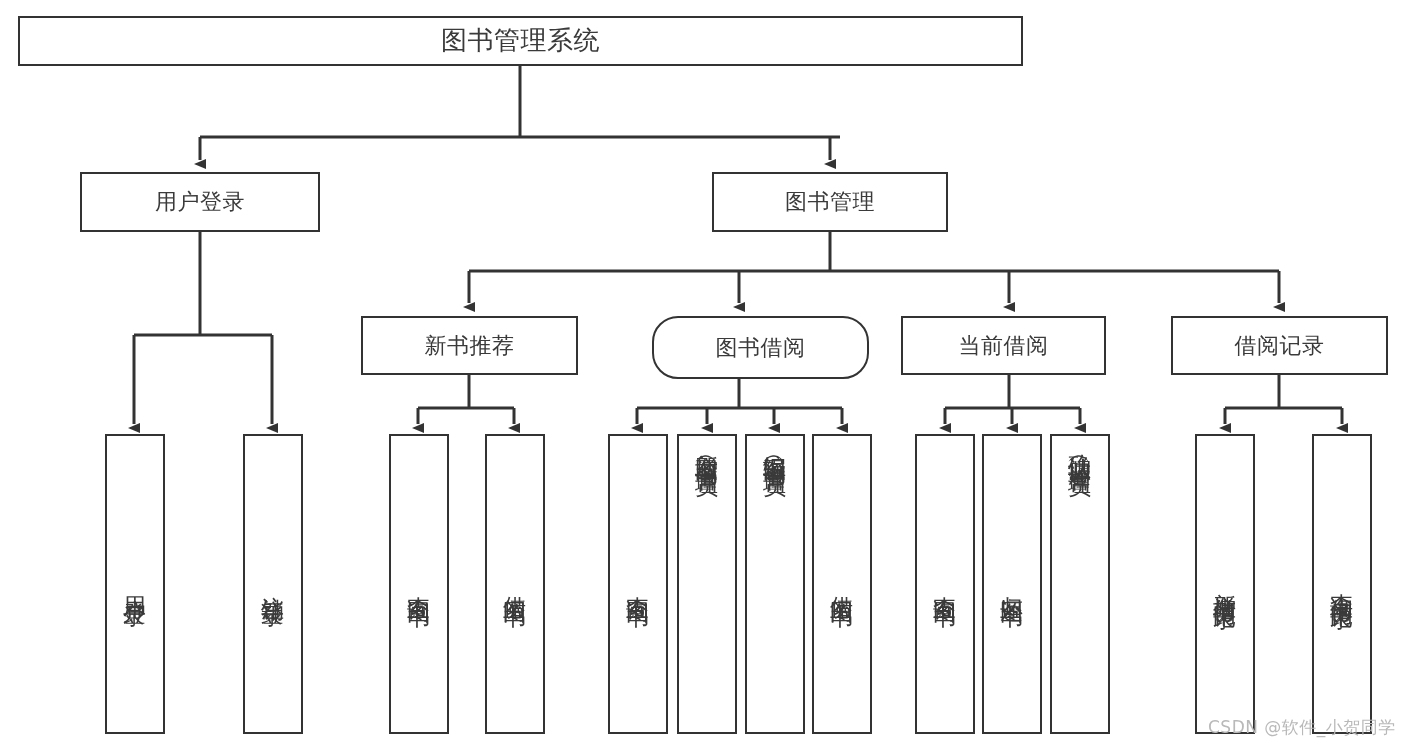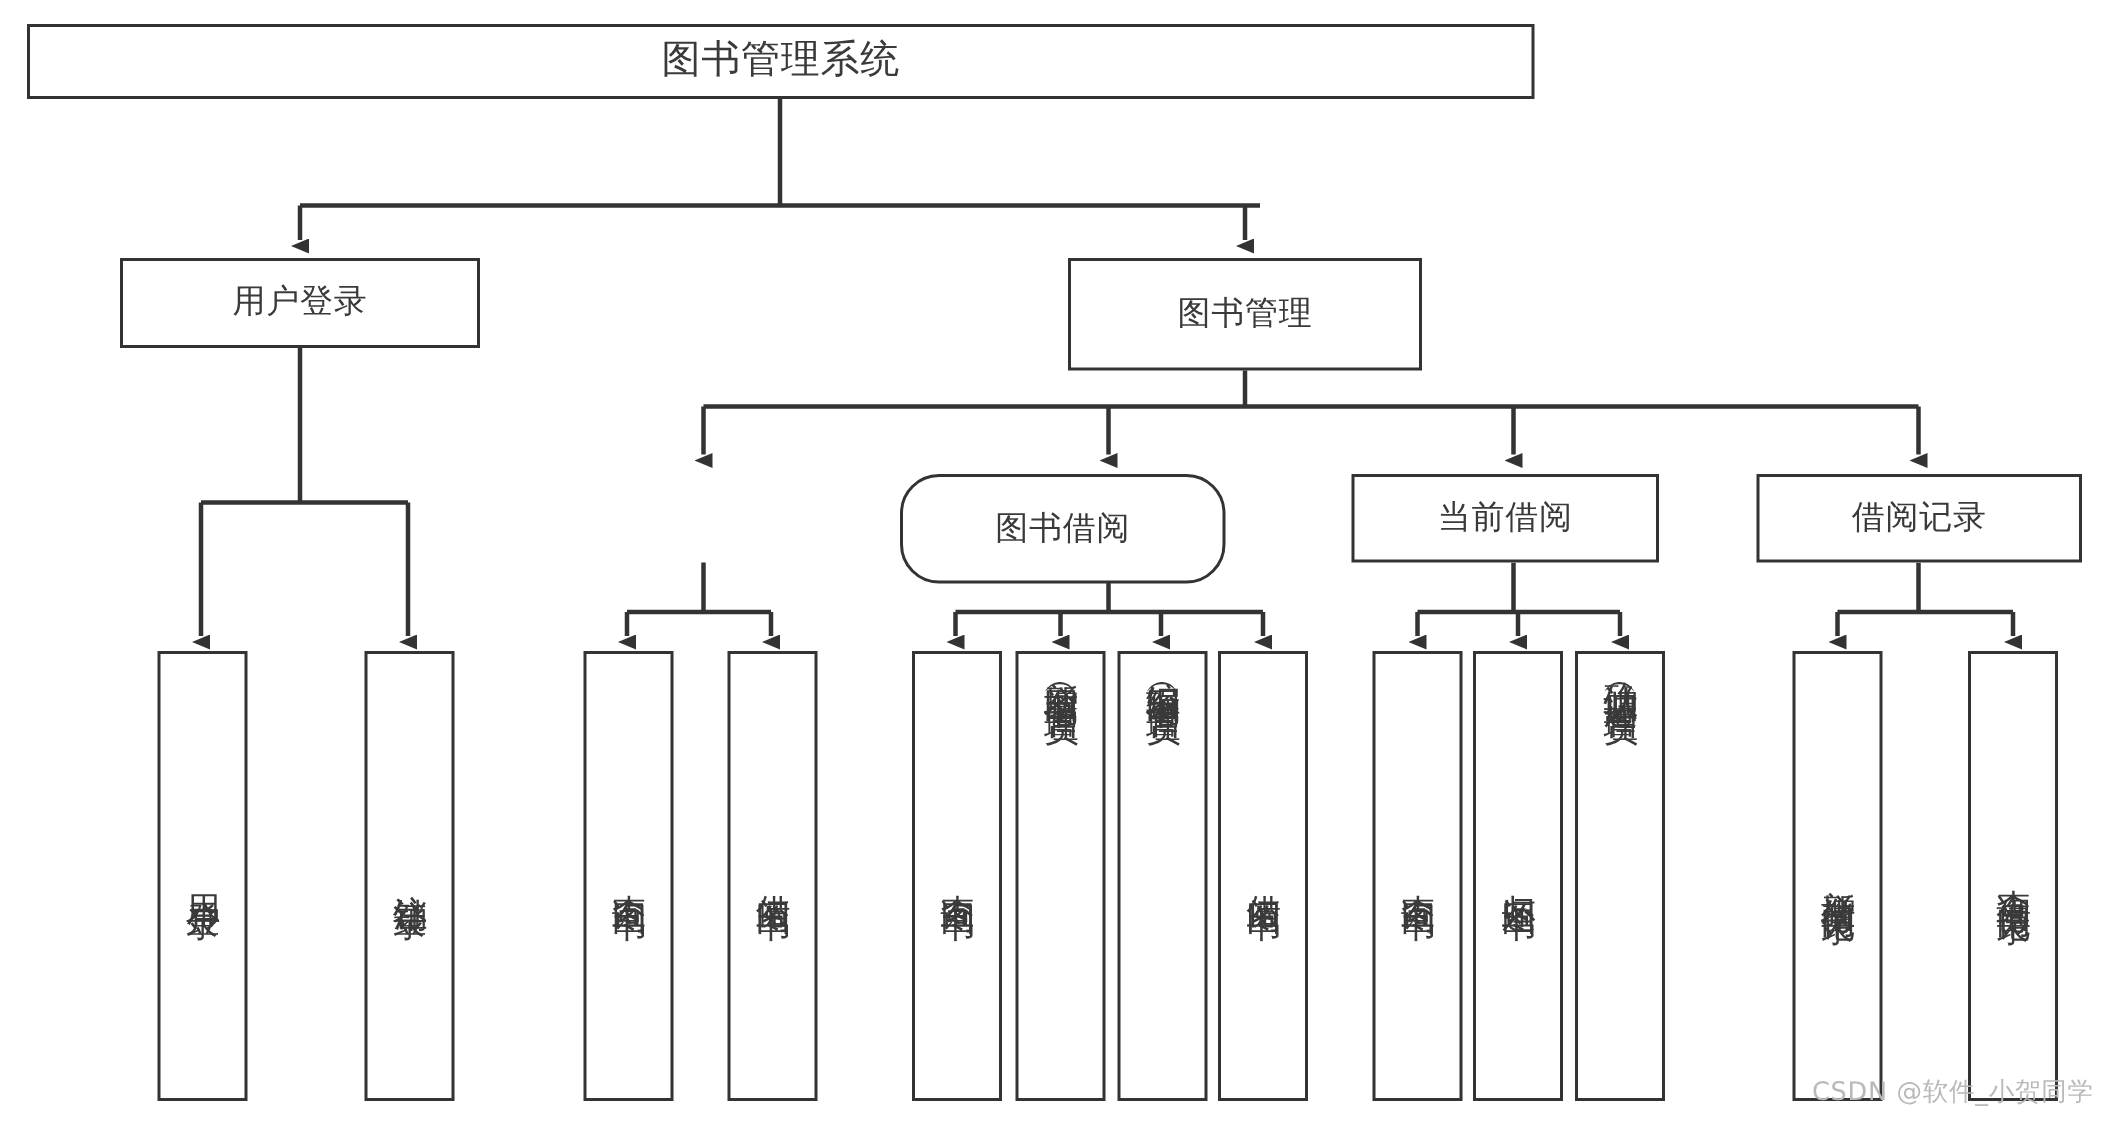--- a/index.html
+++ b/index.html
@@ -129,25 +129,28 @@
     </g>
   </svg>
 
   <div class="node root" style="left:18px; top:16px; width:1005px; height:50px;">
     <span class="label">图书管理系统</span>
   </div>
 
   <div class="node" style="left:80px; top:172px; width:240px; height:60px;">
     <span class="label">用户登录</span>
   </div>
-  <div class="node" style="left:712px; top:172px; width:236px; height:75px;">
+  <div class="node" style="left:712px; top:172px; width:236px; height:60px;">
     <span class="label">图书管理</span>
   </div>
 
-  <div class="node" style="left:600px; top:316px; width:217px; height:73px;border-radius:26px;">
+  <div class="node" style="left:361px; top:316px; width:217px; height:59px;">
+    <span class="label">新书推荐</span>
+  </div>
+  <div class="node" style="left:652px; top:316px; width:217px; height:63px;border-radius:26px;">
     <span class="label">图书借阅</span>
   </div>
   <div class="node" style="left:901px; top:316px; width:205px; height:59px;">
     <span class="label">当前借阅</span>
   </div>
   <div class="node" style="left:1171px; top:316px; width:217px; height:59px;">
     <span class="label">借阅记录</span>
   </div>
 
   <div class="node vertical centered" style="left:105px; top:434px; width:60px; height:300px;">

